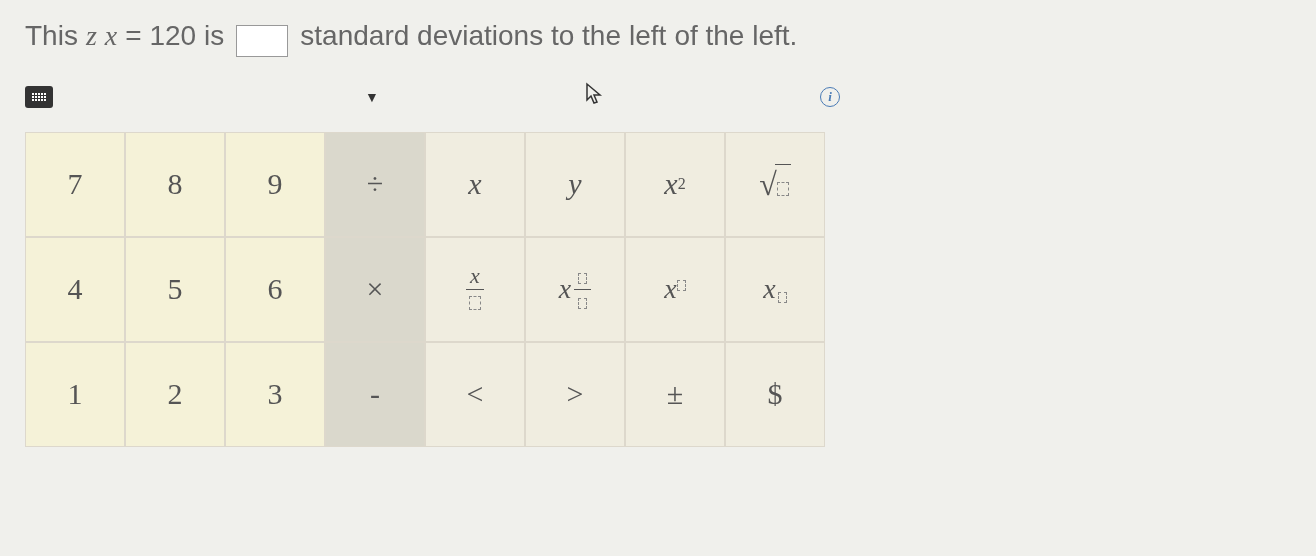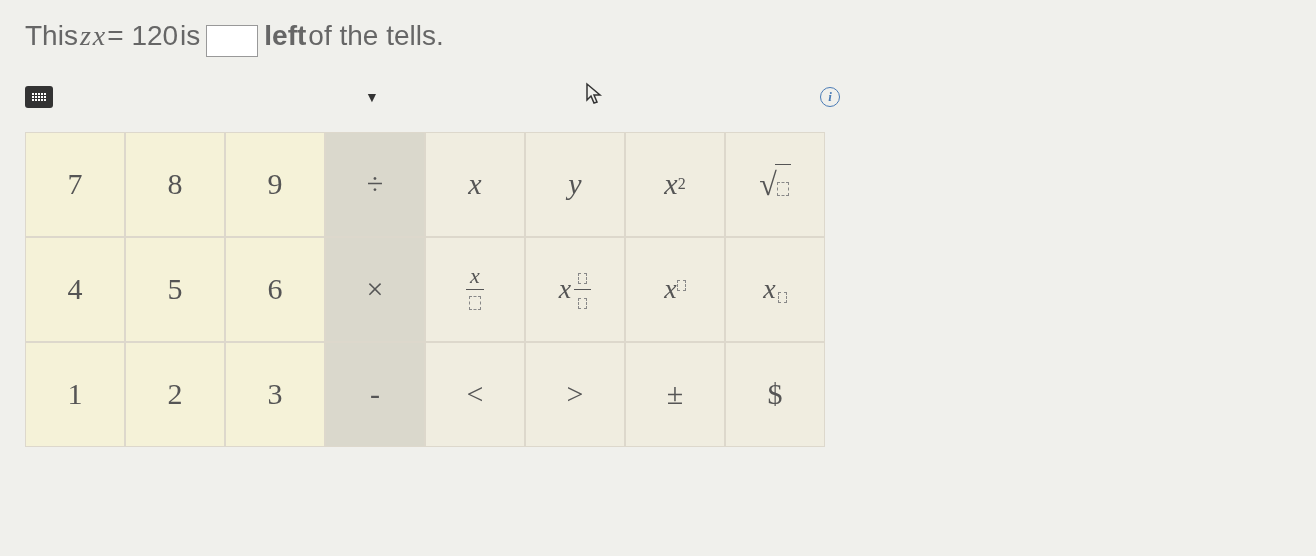--- a/index.html
+++ b/index.html
@@ -14,38 +14,38 @@
       color: #555;
       width: 1316px;
       height: 556px;
     }
     .question-row {
       font-size: 28px;
       color: #666;
       display: flex;
       align-items: baseline;
       flex-wrap: wrap;
-      gap: 2px;
+      gap: 8px;
       margin-bottom: 20px;
     }
     .question-row .italic {
       font-style: italic;
       font-family: 'Times New Roman', serif;
     }
     .answer-box {
       display: inline-block;
       width: 52px;
       height: 32px;
       border: 1px solid #999;
       background: #fff;
       vertical-align: middle;
       margin: 0 4px;
     }
     .bold {
-      font-weight: bold;
+      font-weight: normal;
     }
     .toolbar-row {
       display: flex;
       align-items: center;
       margin-bottom: 15px;
       position: relative;
       height: 40px;
     }
     .keyboard-icon {
       background: #333;
@@ -200,22 +200,23 @@
 </head>
 <body>
 
 <div class="question-row">
   <span>This</span>
   <span class="italic">z</span>
   <span class="italic">x</span>
   <span>= 120</span>
   <span>is</span>
   <input type="text" class="answer-box" style="">
+  <span>standard deviations to the</span>
   <span class="bold">left</span>
-  <span>of the tells.</span>
+  <span>of the left.</span>
 </div>
 
 <div class="toolbar-row">
   <div class="keyboard-icon">
     <div class="keyboard-icon-inner">
       <span></span>
         <span></span>
         <span></span>
         <span></span>
         <span></span>

